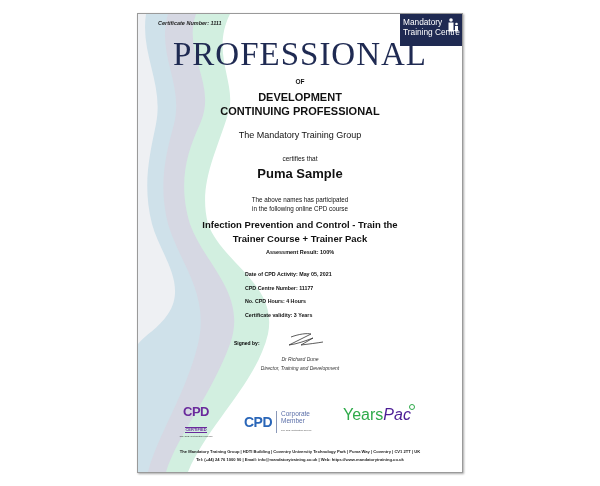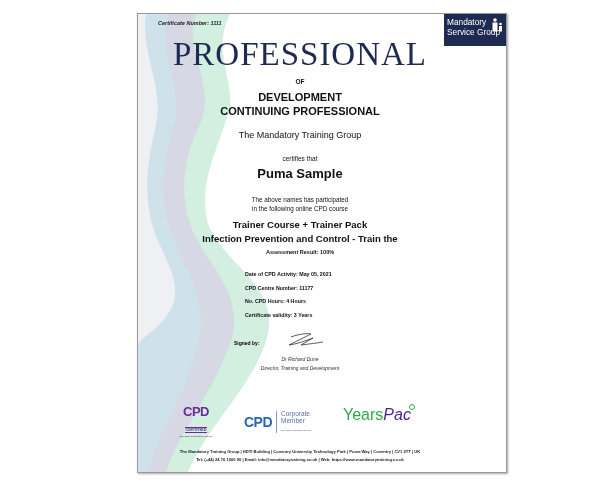--- a/index.html
+++ b/index.html
@@ -1,19 +1,19 @@
 <!DOCTYPE html>
 <html><head>
 <meta charset="utf-8">
 <style>
   html, body { margin:0; padding:0; }
   body { width:600px; height:486px; background:#ffffff; position:relative; overflow:hidden;
          font-family:"Liberation Sans", sans-serif; }
   .page { position:absolute; left:137px; top:13px; width:324px; height:458px; background:#fff;
-          border:1px solid #9a9a9a; box-shadow:1px 1px 2px rgba(0,0,0,0.35); overflow:hidden;padding-left:44px; }
+          border:1px solid #9a9a9a; box-shadow:1px 1px 2px rgba(0,0,0,0.35); overflow:hidden; }
   .waves { position:absolute; left:0; top:0; width:324px; height:458px; }
   .cert-num { position:absolute; left:20px; top:6px; font-size:5.5px; font-style:italic; font-weight:bold; color:#222; }
   .logo { position:absolute; right:0; top:0; width:62px; height:32px; background:#1f2a52; color:#fff;
           font-size:8.3px; line-height:10px; padding:3px 0 0 3px; box-sizing:border-box; }
   .logo .l1, .logo .l2 { display:block; white-space:nowrap; }
   .logo-icon { position:absolute; right:3px; top:4px; width:12px; height:14px; }
   .title { position:absolute; left:0; width:324px; top:22px; text-align:center;
            font-family:"Liberation Serif", serif; font-size:33px; color:#1f2a52; letter-spacing:1px; }
   .center { position:absolute; left:0; width:324px; text-align:center; color:#111; }
   .of { top:64px; font-size:6.5px; font-weight:bold; }
@@ -51,21 +51,21 @@
     <path d="M0,0 L92,0 C72,40 100,70 90,100 C78,140 60,170 70,210 C85,250 140,270 130,320 C118,370 70,410 50,458 L0,458 Z" fill="#d2efe0"></path>
     <path d="M0,0 L58,0 C44,40 80,70 62,110 C48,140 40,170 52,210 C66,250 110,280 92,330 C74,380 40,420 28,458 L0,458 Z" fill="#d6d8e3"></path>
     <path d="M0,0 L30,0 C18,40 46,70 36,110 C28,140 20,170 30,210 C42,250 72,280 60,330 C48,380 20,420 10,458 L0,458 Z" fill="#cfe1ea"></path>
     <path d="M0,0 L8,0 C2,40 26,70 18,110 C12,140 4,170 14,210 C22,240 50,270 30,300 C20,315 8,320 0,330 Z" fill="#eef0f3"></path>
   </svg>
 
   <div class="cert-num">Certificate Number: 1111</div>
 
   <div class="logo">
     <span class="l1">Mandatory</span>
-    <span class="l2">Service Group</span>
+    <span class="l2">Training Centre</span>
     <svg class="logo-icon" viewBox="0 0 12 14">
       <circle cx="4" cy="2" r="1.8" fill="#fff"></circle>
       <rect x="1.5" y="4.5" width="5" height="9" fill="#fff"></rect>
       <circle cx="9.5" cy="6" r="1.3" fill="#fff"></circle>
       <rect x="8" y="8" width="3" height="5.5" fill="#fff"></rect>
     </svg>
   </div>
 
   <div class="title">PROFESSIONAL</div>
   <div class="center of">OF</div>
@@ -75,22 +75,22 @@
   </div>
 
   <div class="center issuer">The Mandatory Training Group</div>
   <div class="center certifies">certifies that</div>
   <div class="center name">Puma Sample</div>
   <div class="center above">
     <div>The above names has participated</div>
     <div>in the following online CPD course</div>
   </div>
   <div class="center course">
+    <div>Infection Prevention and Control - Train the</div>
     <div>Trainer Course + Trainer Pack</div>
-    <div>Infection Prevention and Control - Train the</div>
   </div>
   <div class="center assess">Assessment Result: 100%</div>
 
   <div class="details">
     <div>Date of CPD Activity: May 05, 2021</div>
     <div>CPD Centre Number: 11177</div>
     <div>No. CPD Hours: 4 Hours</div>
     <div>Certificate validity: 3 Years</div>
   </div>
 

